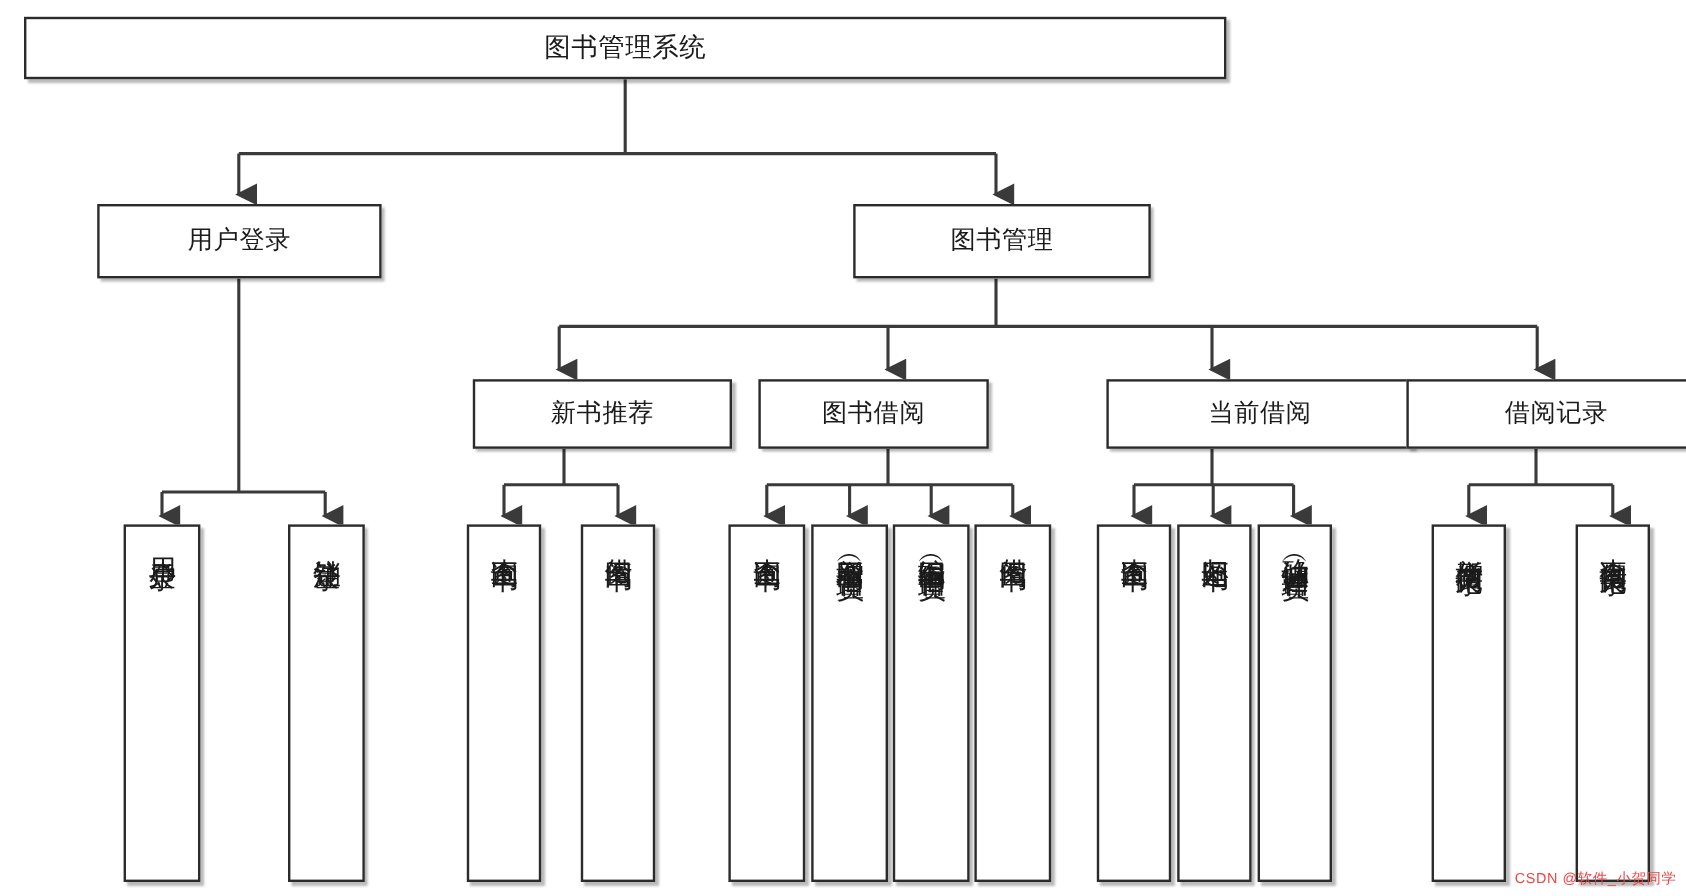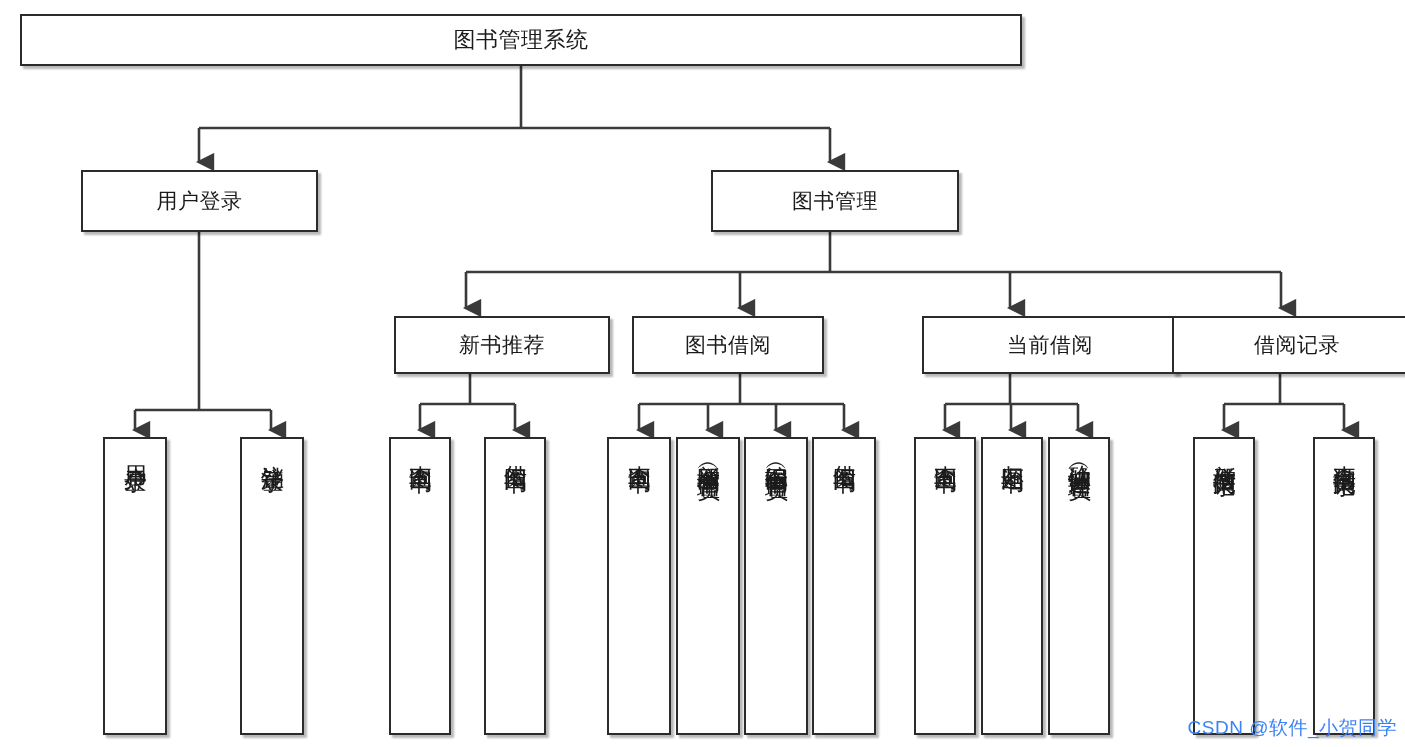--- a/index.html
+++ b/index.html
@@ -55,22 +55,22 @@
     text-orientation: upright;
     font-size: 23px;
     line-height: 1.04;
     letter-spacing: 2px;
     white-space: nowrap;
   }
   .watermark {
     position: absolute;
     right: 8px;
     bottom: 6px;
-    font-size: 19px;
-    color: #3b82f6;
+    font-size: 12px;
+    color: #ef4444;
     letter-spacing: 0.5px;
     z-index: 5;
     white-space: nowrap;
   }
 </style>
 </head>
 <body>
 
 <div id="canvas">
 

